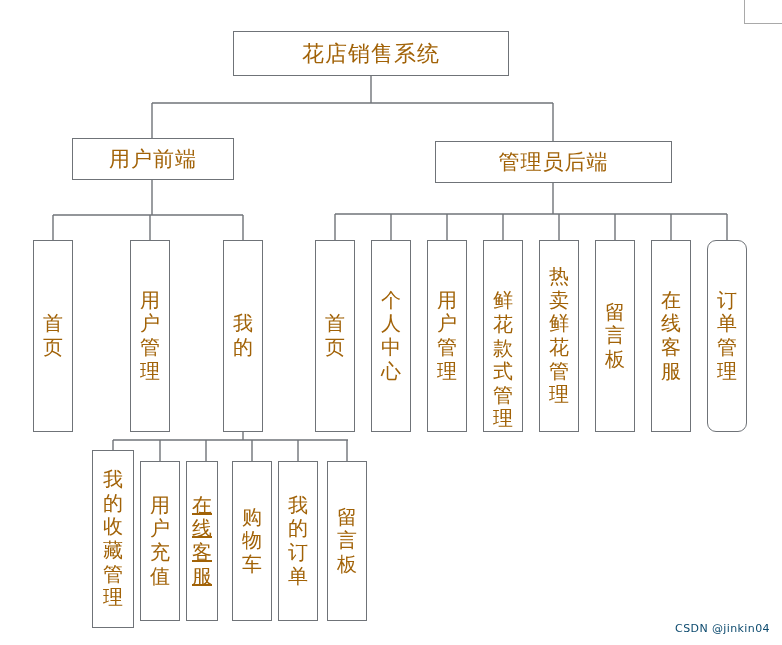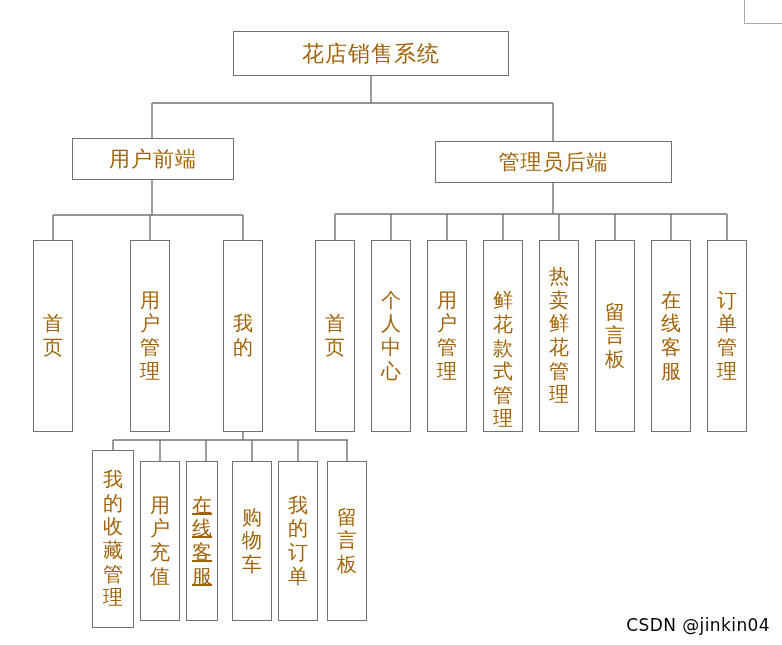--- a/index.html
+++ b/index.html
@@ -56,22 +56,22 @@
     margin: 0 auto;
     letter-spacing: 0;
   }
   .node.root {
     font-size: 22px;
   }
   #watermark {
     position: absolute;
     right: 12px;
     bottom: 10px;
-    color: #000000;
-    font-size: 17px;
+    color: #0c4a6e;
+    font-size: 11px;
     letter-spacing: 0.4px;
     font-family: "DejaVu Sans", "Liberation Sans", sans-serif;
   }
   #corner-mark {
     position: absolute;
     right: 0px;
     top: 0px;
     width: 38px;
     height: 24px;
     border-left: 1px solid #a9a9a9;
@@ -147,21 +147,21 @@
       </div>
       <div class="node vert" style="left: 539px; top: 240px; width: 40px; height: 192px; align-items: center;">
         <span class="label">热卖鲜花管理</span>
       </div>
       <div class="node vert" style="left: 595px; top: 240px; width: 40px; height: 192px;">
         <span class="label">留言板</span>
       </div>
       <div class="node vert" style="left: 651px; top: 240px; width: 40px; height: 192px;">
         <span class="label">在线客服</span>
       </div>
-      <div class="node vert" style="left: 707px; top: 240px; width: 40px; height: 192px;">
+      <div class="node vert" style="left: 707px; top: 240px; width: 40px; height: 192px; border-radius: 9px;">
         <span class="label">订单管理</span>
       </div>
       <div class="node vert" style="left: 92px; top: 450px; width: 42px; height: 178px;">
         <span class="label">我的收藏管理</span>
       </div>
       <div class="node vert" style="left: 140px; top: 461px; width: 40px; height: 160px;">
         <span class="label">用户充值</span>
       </div>
       <div class="node vert" style="left: 186px; top: 461px; width: 32px; height: 160px; text-decoration: underline;">
         <span class="label">在线客服</span>

